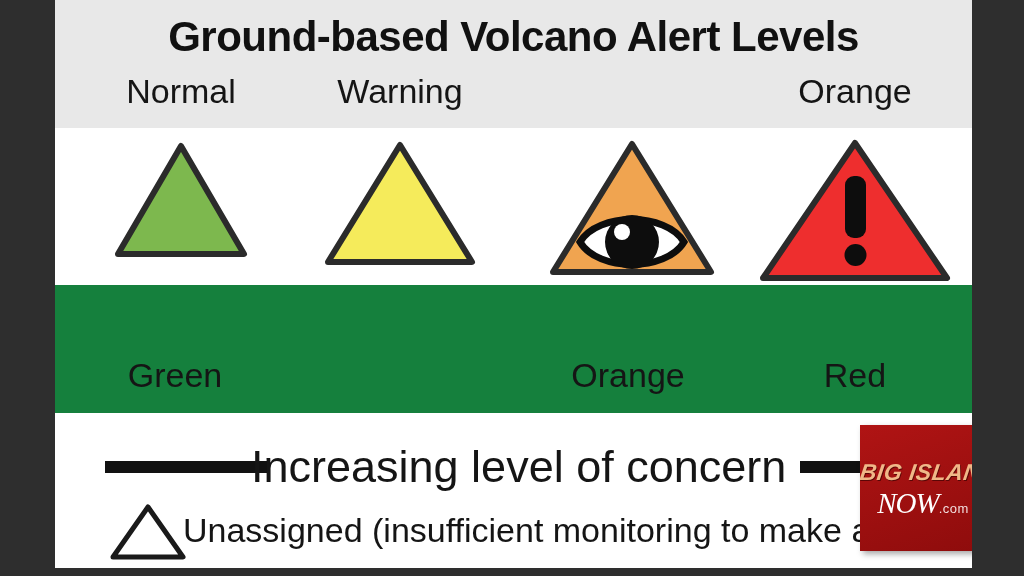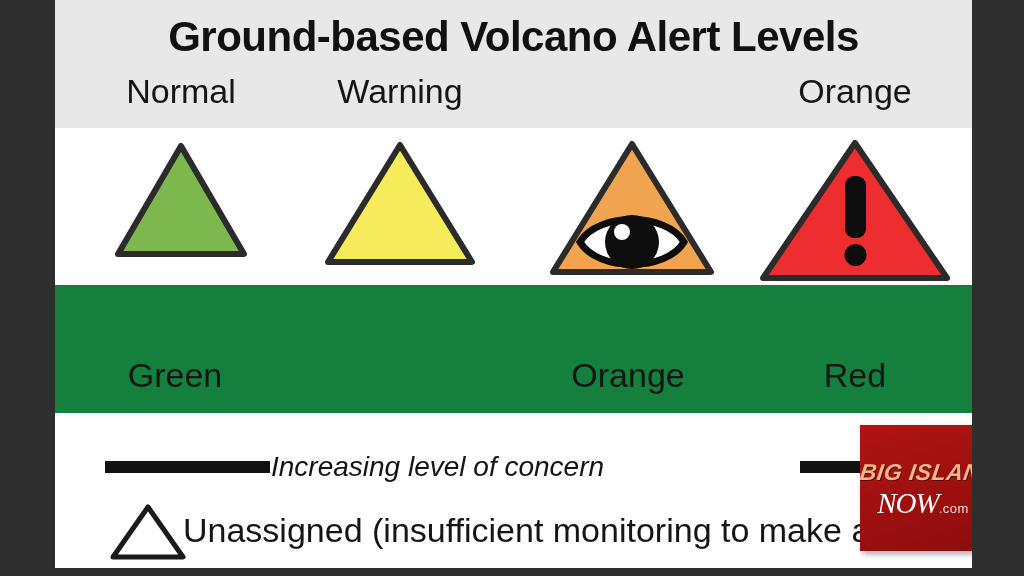--- a/index.html
+++ b/index.html
@@ -131,27 +131,26 @@
     left: 845px;
     top: 18px;
     width: 0;
     height: 0;
     border-top: 12px solid transparent;
     border-bottom: 12px solid transparent;
     border-left: 22px solid #111111;
   }
   #concern-text {
     position: absolute;
-    left: 216px;
+    left: 196px;
     top: 6px;
-    font-size: 28px;
+    font-size: 45px;
     line-height: 48px;
     color: #151515;
     white-space: nowrap;
-    font-style: italic;
   }
 
   #legend-unassigned-row {
     position: absolute;
     left: 0;
     top: 88px;
     width: 100%;
     height: 62px;
   }
   #unassigned-triangle {

